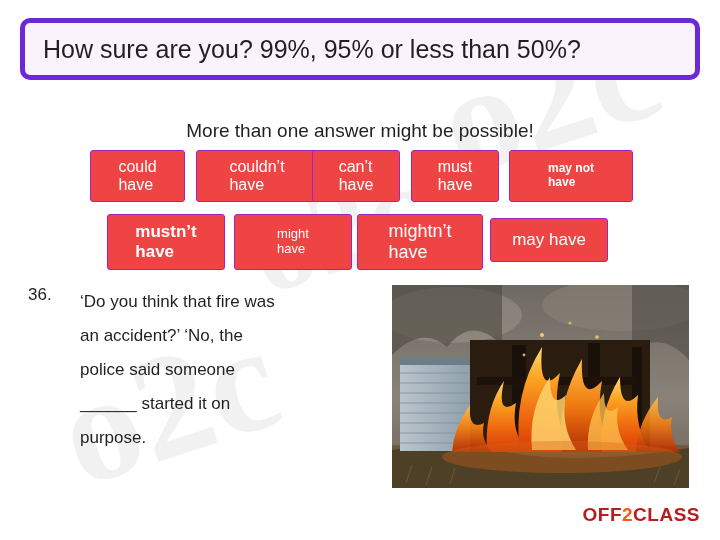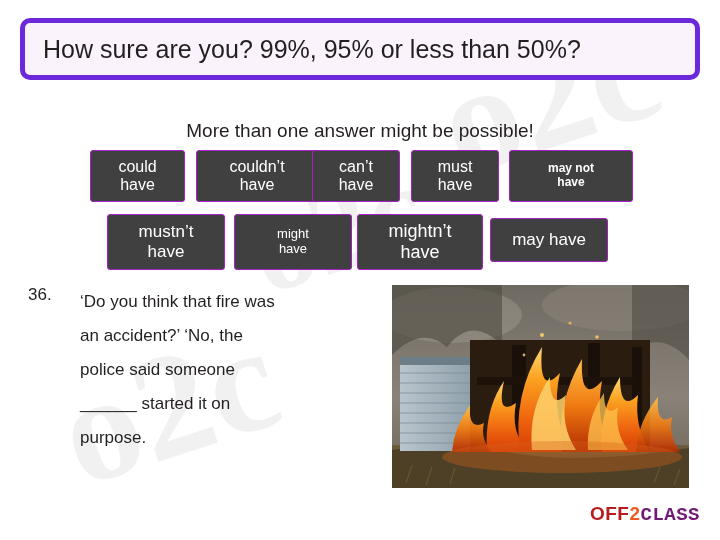--- a/index.html
+++ b/index.html
@@ -66,28 +66,27 @@
     width: 720px;
     text-align: center;
     font-size: 19px;
     color: #231f20;
     z-index: 2;
   }
 
   
   .chip {
     position: absolute;
-    background: #404040;
+    background: #ef4444;
     color: #ffffff;
     border: 1px solid #a81fc4;
     border-radius: 3px;
     display: flex;
     align-items: center;
     justify-content: center;
-    text-align: center;
     line-height: 1.15;
     box-sizing: border-box;
     z-index: 2;
   }
 
   
   .q-number {
     position: absolute;
     left: 28px;
     top: 285px;
@@ -125,21 +124,21 @@
     right: 20px;
     bottom: 14px;
     font-size: 19px;
     font-weight: bold;
     letter-spacing: 0.5px;
     z-index: 3;
     font-family: "Liberation Sans", sans-serif;
   }
   .logo .off { color: #b91c1c; }
   .logo .two { color: #f15a22; }
-  .logo .class { color: #701a75; font-family: Liberation Mono, monospace; }
+  .logo .class { color: #b91c1c; }
 </style>
 </head>
 <body>
 
 <div id="slide">
 
   <div class="watermark wm1">o2c</div>
   <div class="watermark wm2">o2c</div>
   <div class="watermark wm3">o2c</div>
 
@@ -158,21 +157,21 @@
   <div class="chip" style="left:312px; top:150px; width:88px;  height:52px; font-size:16px;">
     <span><span>can’t</span><br><span>have</span></span>
   </div>
   <div class="chip" style="left:411px; top:150px; width:88px;  height:52px; font-size:16px;">
     <span><span>must</span><br><span>have</span></span>
   </div>
   <div class="chip" style="left:509px; top:150px; width:124px; height:52px; font-size:12px;font-weight:bold;">
     <span><span>may not</span><br><span>have</span></span>
   </div>
 
-  <div class="chip" style="left:107px; top:214px; width:118px; height:56px; font-size:17px;">
+  <div class="chip" style="left:107px; top:214px; width:118px; height:56px; font-size:17px;font-weight:bold;">
     <span><span>mustn’t</span><br><span>have</span></span>
   </div>
   <div class="chip" style="left:234px; top:214px; width:118px; height:56px; font-size:13px;">
     <span><span>might</span><br><span>have</span></span>
   </div>
   <div class="chip" style="left:357px; top:214px; width:126px; height:56px; font-size:18px;">
     <span><span>mightn’t</span><br><span>have</span></span>
   </div>
   <div class="chip" style="left:490px; top:218px; width:118px; height:44px; font-size:17px;">
     <span>may have</span>

